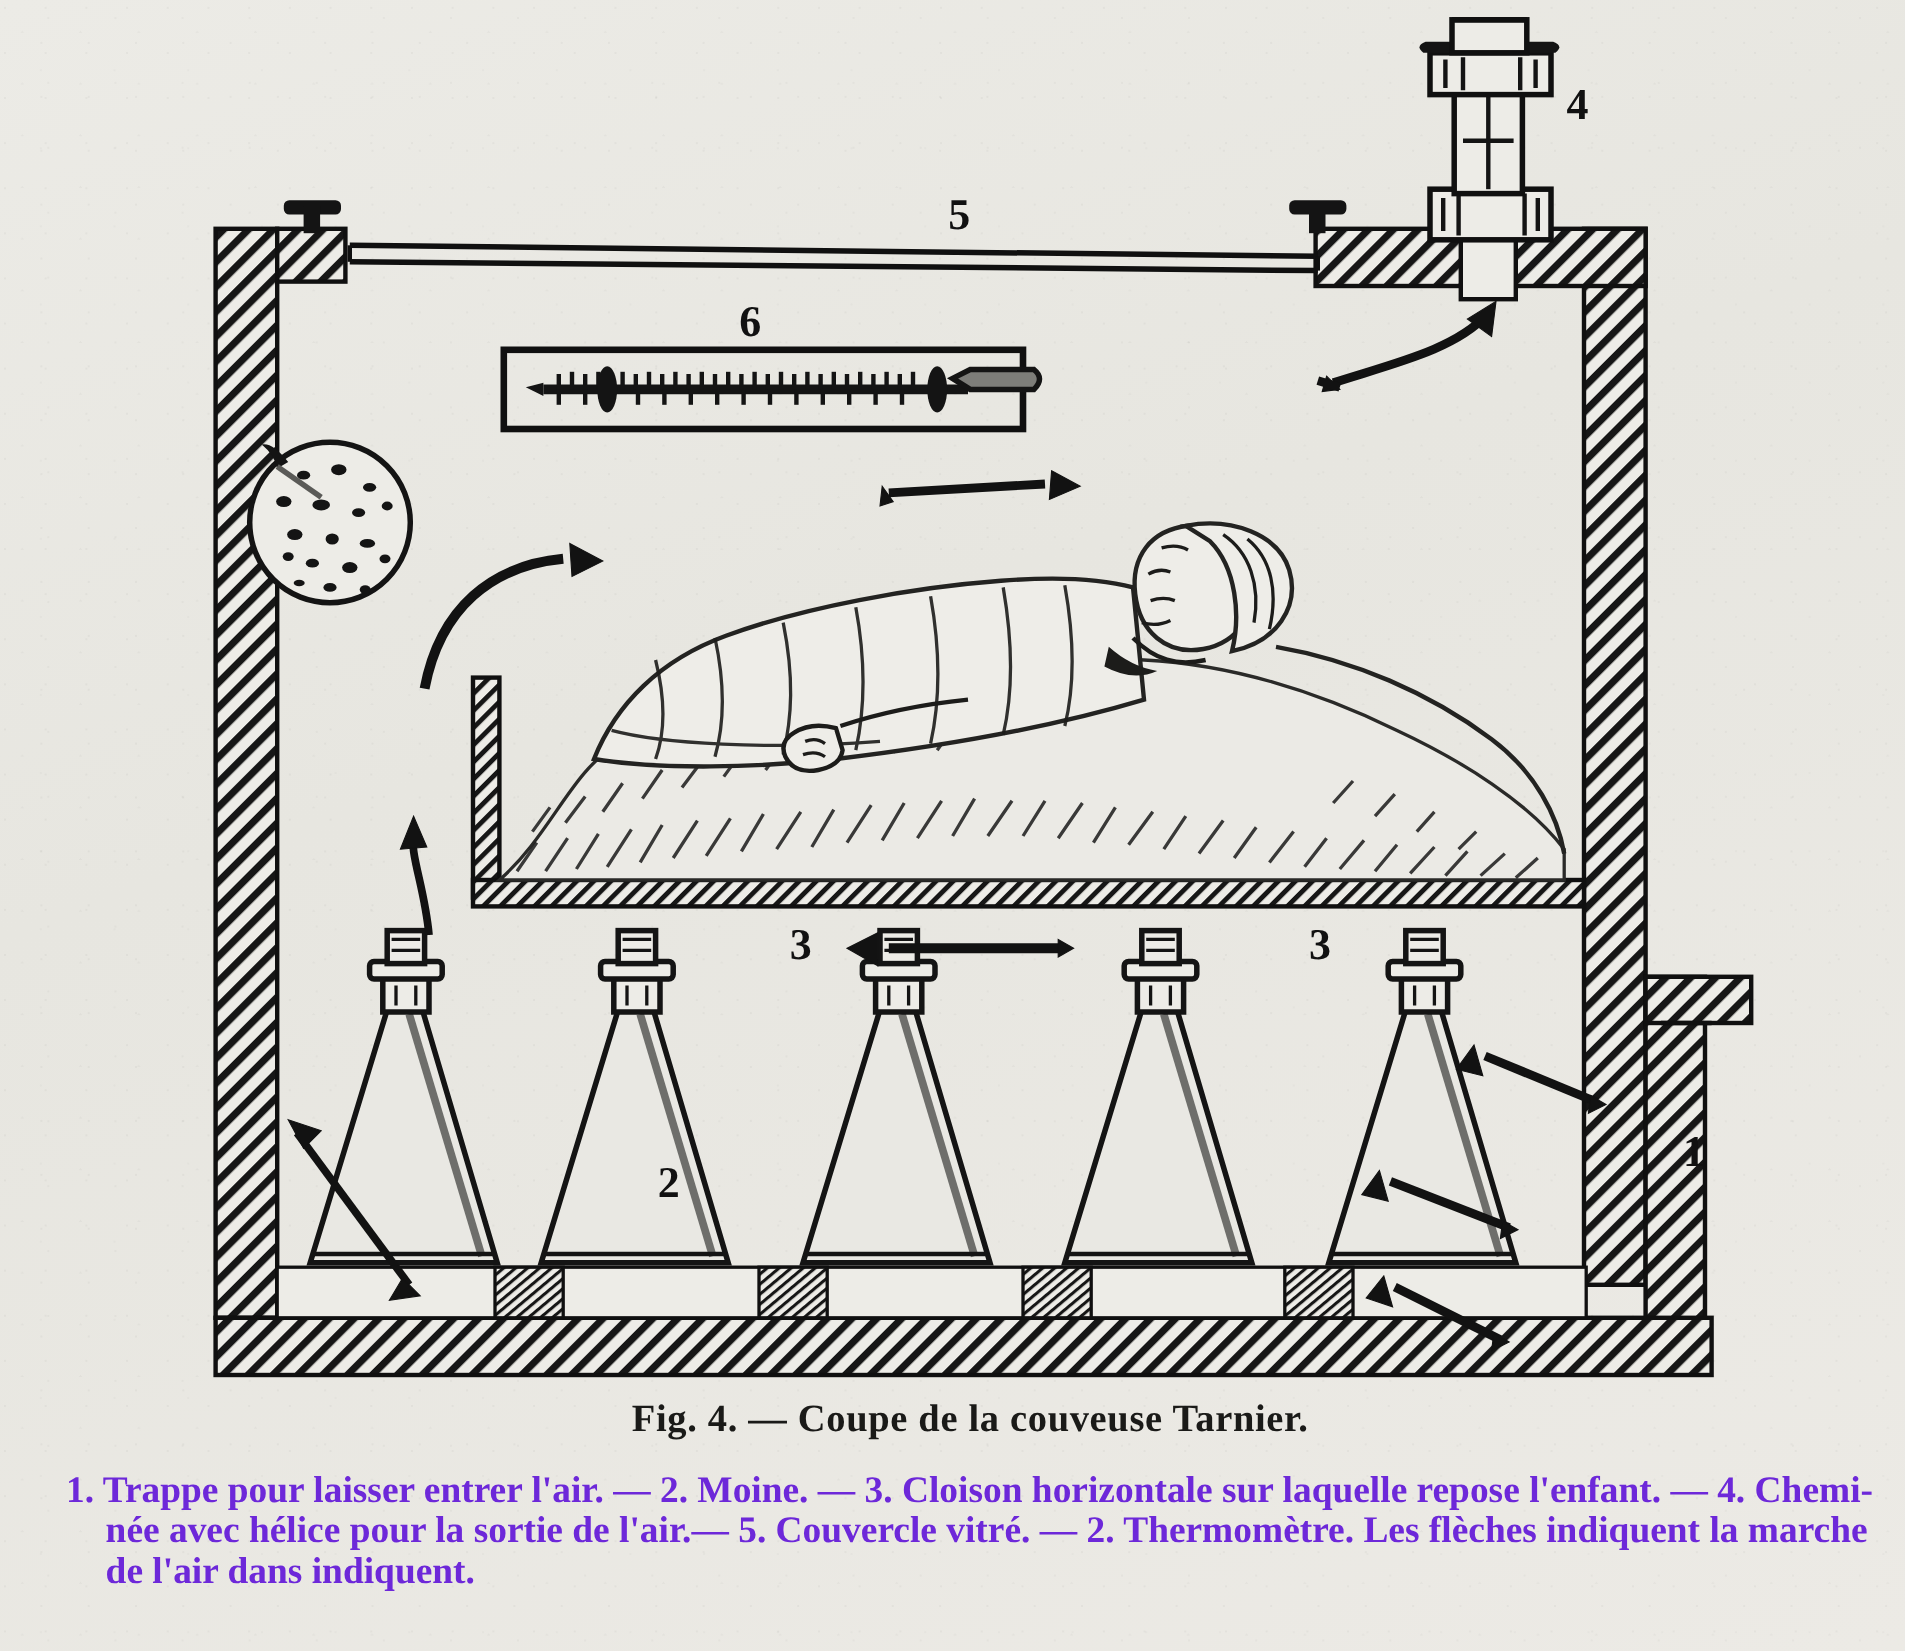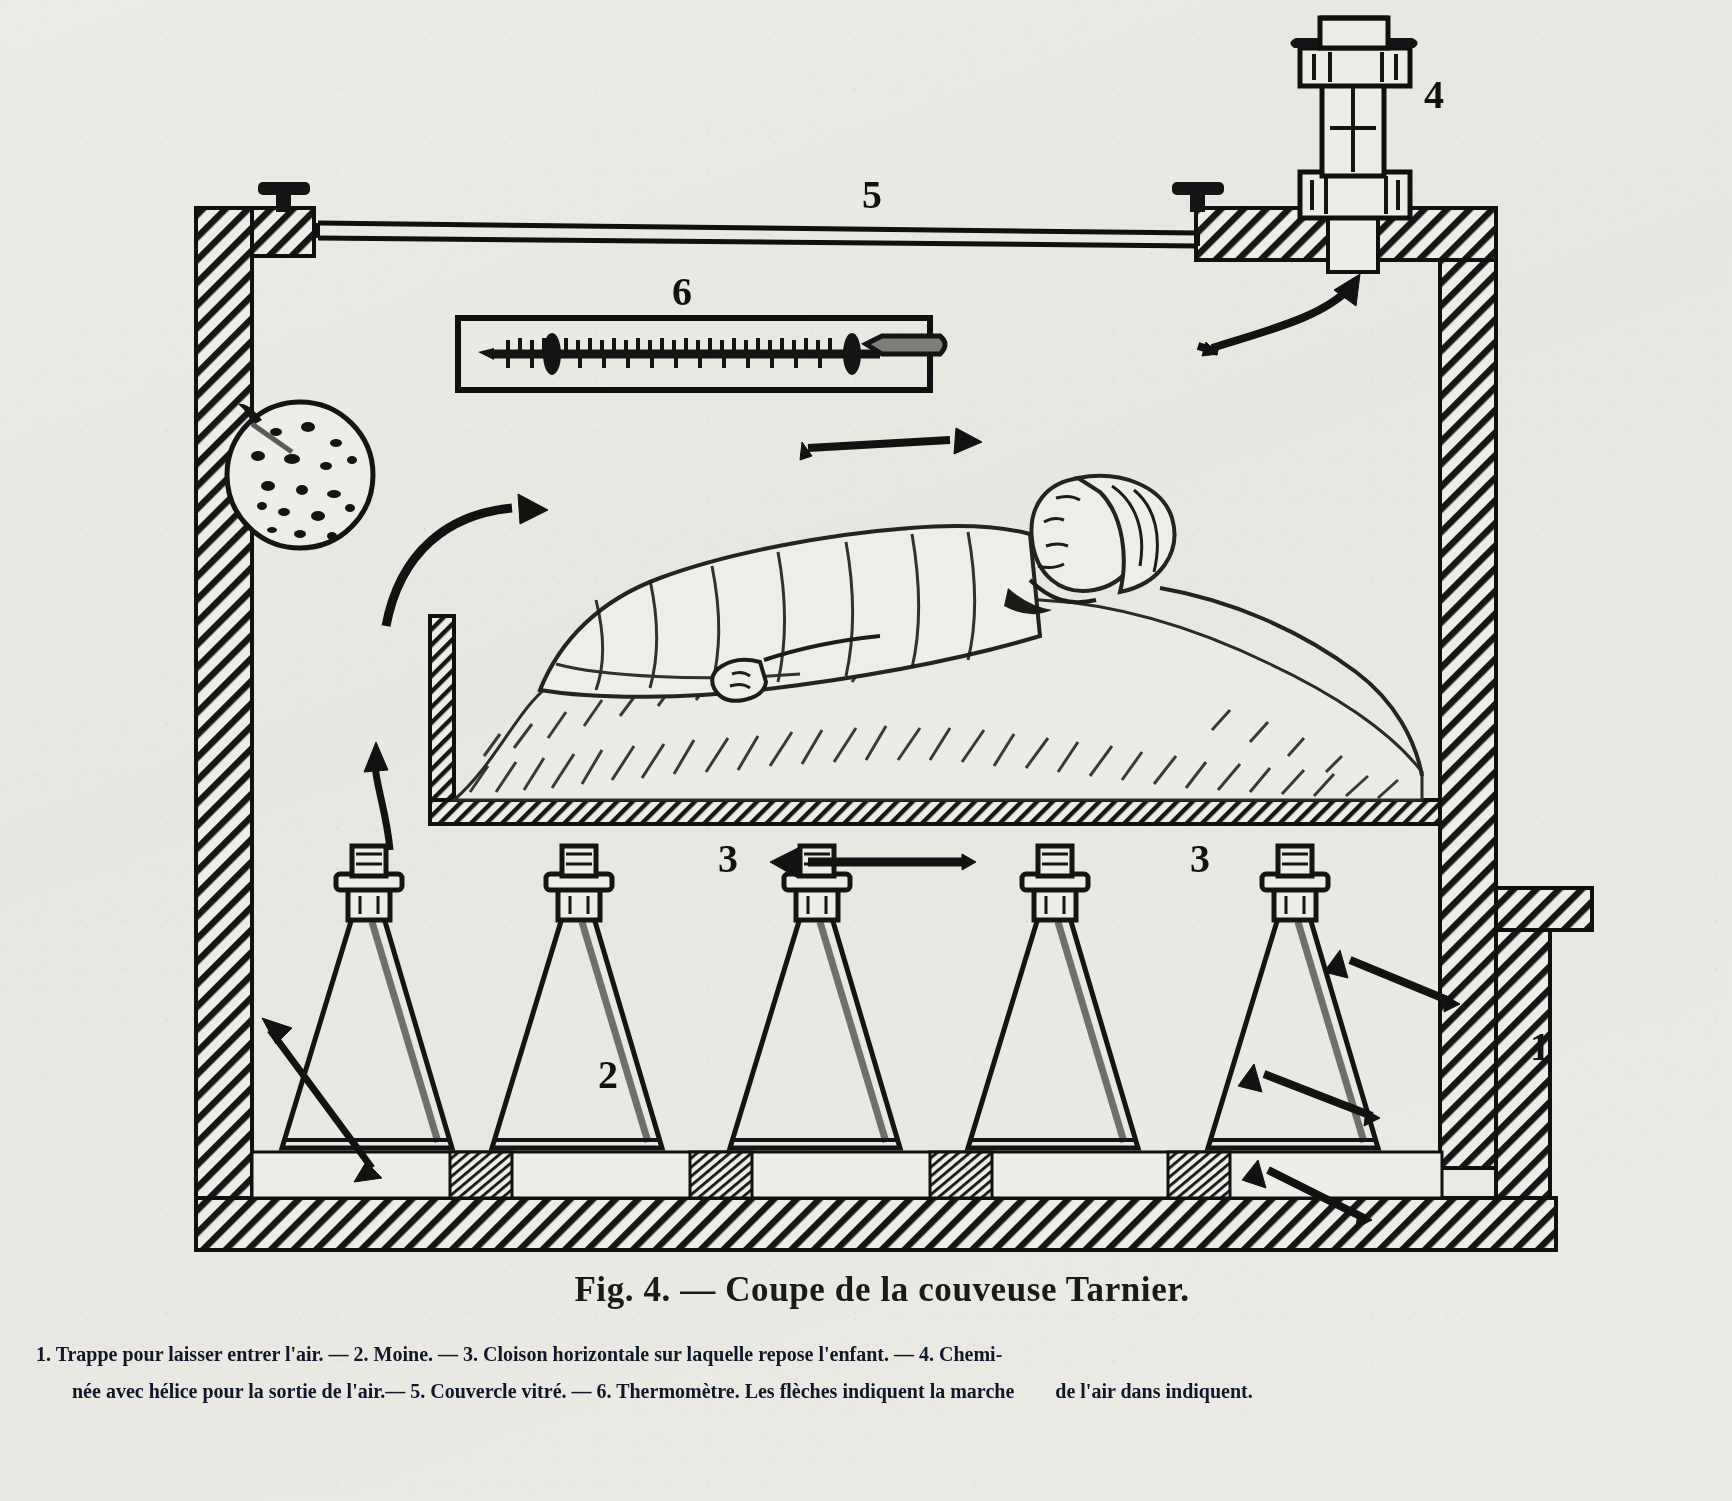--- a/index.html
+++ b/index.html
@@ -26,23 +26,23 @@
   #figure svg{display:block;}
   .cap{
     position:absolute;left:16px;width:1732px;text-align:center;
     color:#1a1a18;
   }
   #caption-title{
     top:1270px;font-size:35px;letter-spacing:.6px;
     font-family:"Liberation Serif",serif;font-weight:700;
   }
   #legend{
-    position:absolute;left:36px;top:1336px;width:1648px;
+    position:absolute;left:60px;top:1336px;width:1648px;
     font-family:"Liberation Serif",serif;
-    font-size:20px;line-height:37px;color:#0f172a;font-weight:700;
+    font-size:34px;line-height:37px;color:#6d28d9;font-weight:700;
     text-align:justify;
   }
   #legend .l2,#legend .l3{display:block;}
   #legend .l1{display:block;}
   #legend .ind{padding-left:36px;display:inline-block;}
 </style>
 </head>
 <body>
 
 <div id="paper"></div>
@@ -416,15 +416,15 @@
     <text x="598" y="1088">2</text>
     <text x="1530" y="1060">1</text>
   </g>
 </svg>
 </div>
 
 <div class="cap" id="caption-title">Fig. 4. — Coupe de la couveuse Tarnier.</div>
 
 <div id="legend">
   <span class="l1">1. Trappe pour laisser entrer l'air. — 2. Moine. — 3. Cloison horizontale  sur laquelle repose l'enfant.  — 4. Chemi-</span>
-  <span class="l2 ind">née avec hélice pour la sortie de l'air.— 5. Couvercle vitré. — 6. Thermomètre. Les flèches indiquent la marche</span>
+  <span class="l2 ind">née avec hélice pour la sortie de l'air.— 5. Couvercle vitré. — 2. Thermomètre. Les flèches indiquent la marche</span>
   <span class="l3 ind">de l'air dans indiquent.</span>
 </div>
 
 </body></html>

